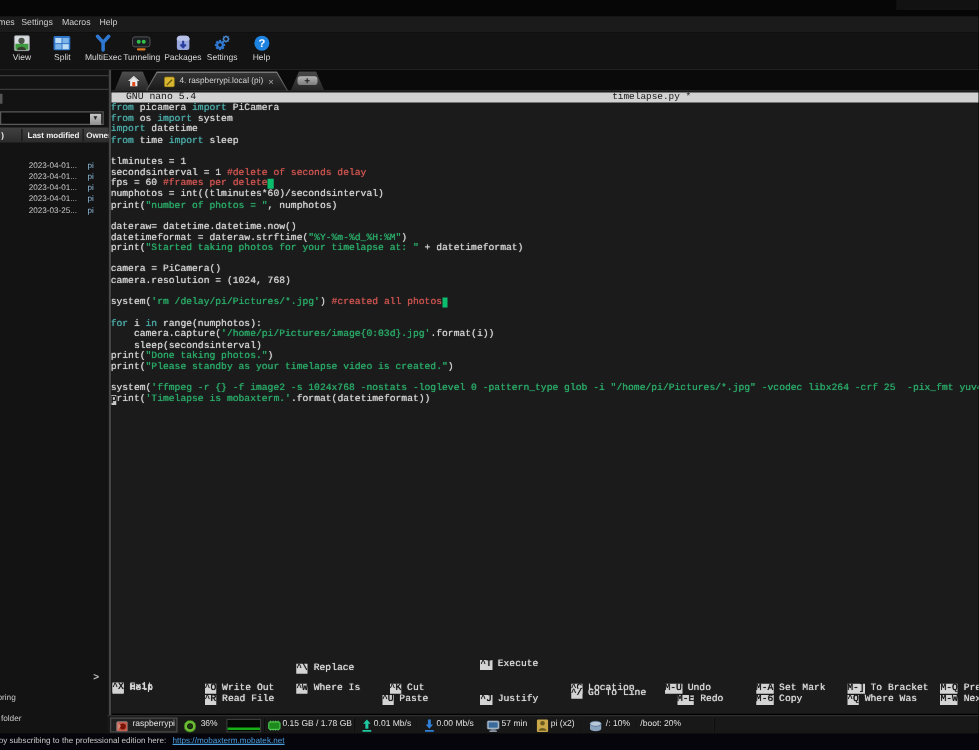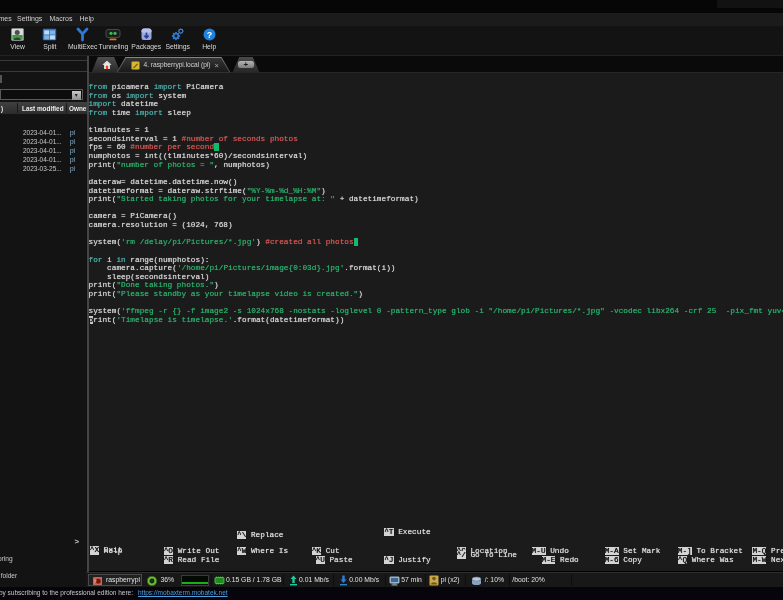--- a/index.html
+++ b/index.html
@@ -162,56 +162,60 @@
             <path d="M2 6.8 L6.2 2.4 L7 3.2 L2.8 7.4 Z" fill="#6a5408"></path>
           </svg>
       <div class="ttx">4. raspberrypi.local (pi)</div>
       <div class="tx">×</div>
     </div>
       </div>
     <div class="tab" id="tab-plus">
         <div class="pill">+</div>
       </div>
   </div>
+  <div id="nanobar">
+    <span class="n1">GNU nano 5.4</span>
+    <span class="n2">timelapse.py *</span>
+  </div>
 <pre id="code"><span class="k">from</span> picamera <span class="k">import</span> PiCamera
 <span class="k">from</span> os <span class="k">import</span> system
 <span class="k">import</span> datetime
 <span class="k">from</span> time <span class="k">import</span> sleep
 
 tlminutes = 1
-secondsinterval = 1 <span class="c">#number of seconds photos</span>
-fps = 60 <span class="c">#number per second</span><span class="gb"> </span>
+secondsinterval = 1 <span class="c">#delete of seconds delay</span>
+fps = 60 <span class="c">#frames per delete</span><span class="gb"> </span>
 numphotos = int((tlminutes*60)/secondsinterval)
 print(<span class="s">"number of photos = "</span>, numphotos)
 
 dateraw= datetime.datetime.now()
 datetimeformat = dateraw.strftime(<span class="s">"%Y-%m-%d_%H:%M"</span>)
 print(<span class="s">"Started taking photos for your timelapse at: "</span> + datetimeformat)
 
 camera = PiCamera()
 camera.resolution = (1024, 768)
 
 system(<span class="s">'rm /delay/pi/Pictures/*.jpg'</span>) <span class="c">#created all photos</span><span class="gb"> </span>
 
 <span class="k">for</span> i <span class="k">in</span> range(numphotos):
     camera.capture(<span class="s">'/home/pi/Pictures/image{0:03d}.jpg'</span>.format(i))
     sleep(secondsinterval)
 print(<span class="s">"Done taking photos."</span>)
 print(<span class="s">"Please standby as your timelapse video is created."</span>)
 
 system(<span class="s">'ffmpeg -r {} -f image2 -s 1024x768 -nostats -loglevel 0 -pattern_type glob -i "/home/pi/Pictures/*.jpg" -vcodec libx264 -crf 25  -pix_fmt yuv420p /home/pi/Videos/timelapse.mp4'</span>.format(fps))
-<span class="cur">p</span>rint(<span class="s">'Timelapse is timelapse.'</span>.format(datetimeformat))</pre>
+<span class="cur">p</span>rint(<span class="s">'Timelapse is mobaxterm.'</span>.format(datetimeformat))</pre>
   <div class="sc" style="left:1.3px;top:491.4px"><b>^G</b> Help</div>
   <div class="sc" style="left:1.3px;top:490px"><b>^X</b> Exit</div>
   <div class="sc" style="left:75.2px;top:491.4px"><b>^O</b> Write Out</div>
   <div class="sc" style="left:75.2px;top:499.9px"><b>^R</b> Read File</div>
   <div class="sc" style="left:148.5px;top:491.4px"><b>^W</b> Where Is</div>
   <div class="sc" style="left:148.5px;top:475px"><b>^\</b> Replace</div>
   <div class="sc" style="left:223.2px;top:491.4px"><b>^K</b> Cut</div>
-  <div class="sc" style="left:227px;top:499.9px"><b>^U</b> Paste</div>
+  <div class="sc" style="left:217px;top:499.9px"><b>^U</b> Paste</div>
   <div class="sc" style="left:295.7px;top:472px"><b>^T</b> Execute</div>
   <div class="sc" style="left:295.7px;top:499.9px"><b>^J</b> Justify</div>
   <div class="sc" style="left:368px;top:491.4px"><b>^C</b> Location</div>
   <div class="sc" style="left:368px;top:495px"><b>^/</b> Go To Line</div>
   <div class="sc" style="left:443.1px;top:491.4px"><b>M-U</b> Undo</div>
   <div class="sc" style="left:453px;top:499.9px"><b>M-E</b> Redo</div>
   <div class="sc" style="left:516.2px;top:491.4px"><b>M-A</b> Set Mark</div>
   <div class="sc" style="left:516.2px;top:499.9px"><b>M-6</b> Copy</div>
   <div class="sc" style="left:589.3px;top:491.4px"><b>M-]</b> To Bracket</div>
   <div class="sc" style="left:589.3px;top:499.9px"><b>^Q</b> Where Was</div>

